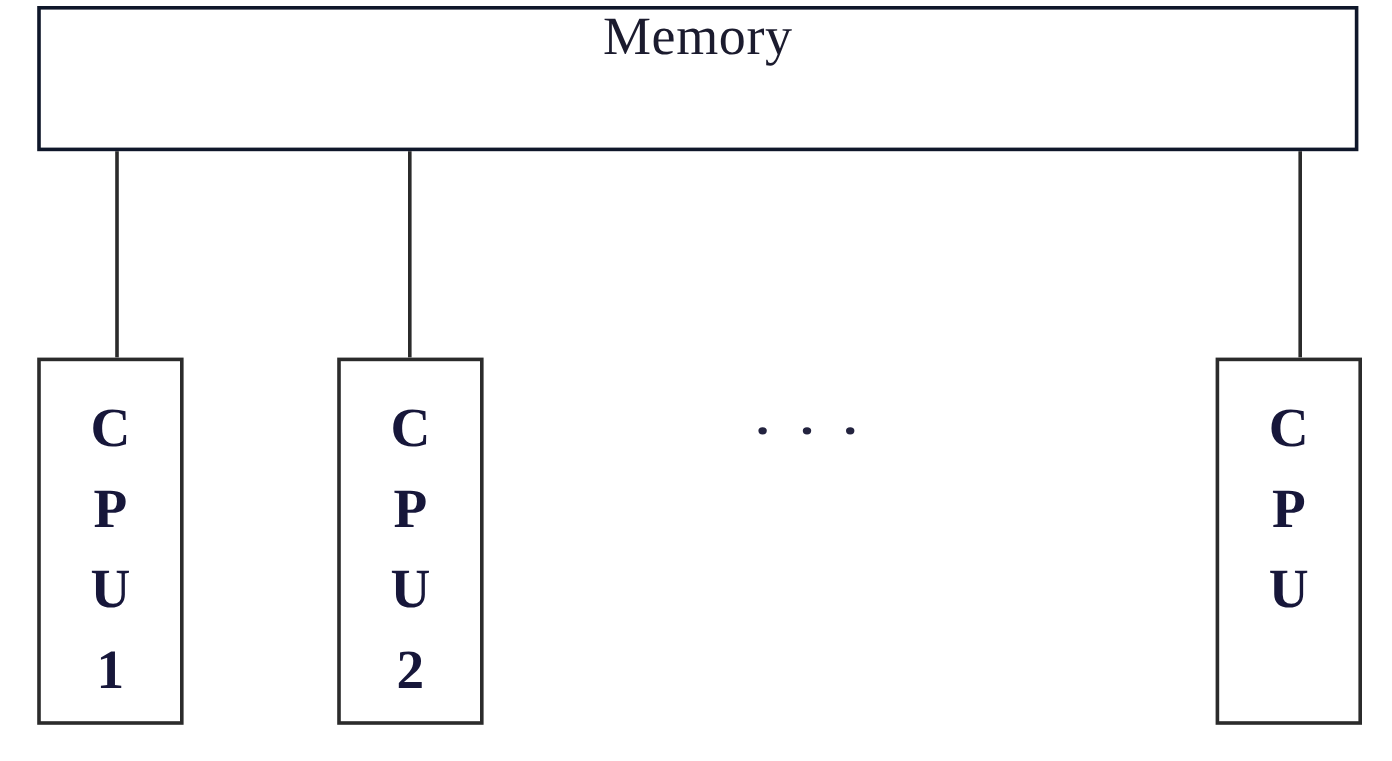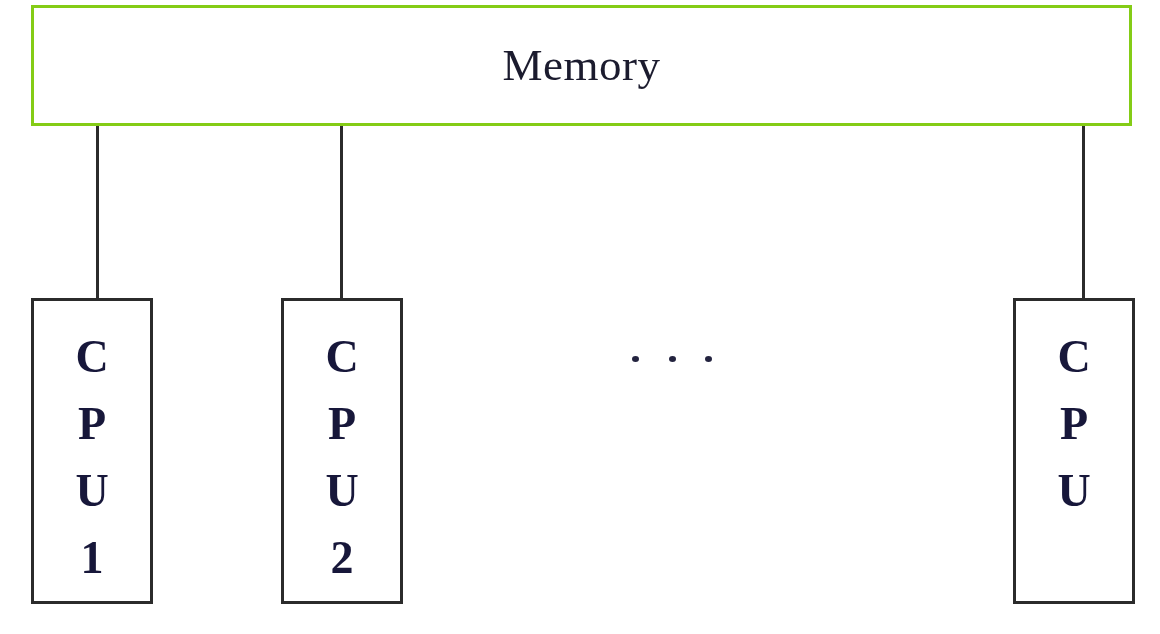--- a/index.html
+++ b/index.html
@@ -21,24 +21,23 @@
   }
 
   
   .memory-box {
     position: absolute;
     left: 31px;
     top: 5px;
     width: 1101px;
     height: 121px;
     box-sizing: border-box;
-    border: 3px solid #84cc16;
+    border: 3px solid #0f172a;
     background: #ffffff;
     display: flex;
-    align-items: center;
     justify-content: center;
   }
   .memory-label {
     font-family: "Liberation Serif", "DejaVu Serif", serif;
     font-size: 45px;
     font-weight: 400;
     line-height: 1;
     color: #1b1b2e;
     letter-spacing: 0.5px;
     user-select: none;

